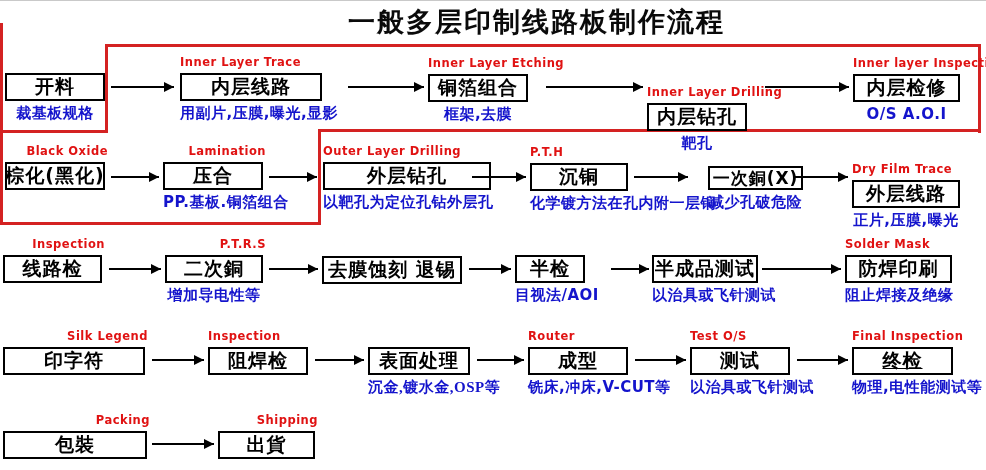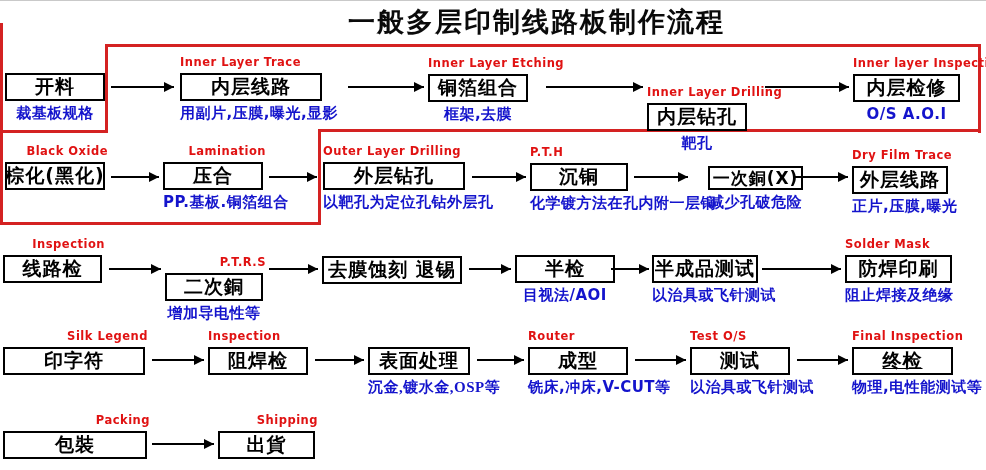--- a/index.html
+++ b/index.html
@@ -48,29 +48,29 @@
     font-size:15px;font-weight:bold;letter-spacing:0.5px;
   }
   
   #s-kailiao{left:5px;top:73px;width:100px;}
   #s-neicengxianlu{left:180px;top:73px;width:142px;}
   #s-neicengshike{left:428px;top:74px;width:100px;}
   #s-neicengzuankong{left:647px;top:74px;width:100px;margin-top:29px;}
   #s-neicengjianxiu{left:853px;top:74px;width:107px;}
   #s-zonghua{left:5px;top:162px;width:100px;}
   #s-yahe{left:163px;top:162px;width:100px;}
-  #s-waicengzuankong{left:323px;top:162px;width:142px;}
+  #s-waicengzuankong{left:323px;top:162px;width:168px;}
   #s-chentong{left:530px;top:163px;width:98px;}
   #s-yicitong{left:692px;top:166px;width:95px;margin-left:16px;}
   #s-yicitong .box{height:24px;font-size:17px;}
-  #s-waicengxianlu{left:852px;top:166px;width:96px;}
+  #s-waicengxianlu{left:852px;top:180px;width:108px;}
   #s-xianlujian{left:3px;top:255px;width:99px;}
-  #s-ercitong{left:165px;top:255px;width:98px;margin-top:18px;}
+  #s-ercitong{left:165px;top:255px;width:98px;}
   #s-qumoshike{left:322px;top:256px;width:140px;}
-  #s-banjian{left:515px;top:255px;width:100px;}
+  #s-banjian{left:515px;top:255px;width:70px;}
   #s-banchengpin{left:652px;top:255px;width:106px;}
   #s-fanghan{left:845px;top:255px;width:107px;}
   #s-yinzifu{left:3px;top:347px;width:142px;}
   #s-zuhanjian{left:208px;top:347px;width:100px;}
   #s-biaomian{left:368px;top:347px;width:102px;font-family:Liberation Serif, serif;}
   #s-chengxing{left:528px;top:347px;width:100px;}
   #s-ceshi{left:690px;top:347px;width:100px;}
   #s-zhongjian{left:852px;top:347px;width:101px;text-decoration:underline;}
   #s-baozhuang{left:3px;top:431px;width:144px;}
   #s-chuhuo{left:218px;top:431px;width:97px;border-radius:9px;}

